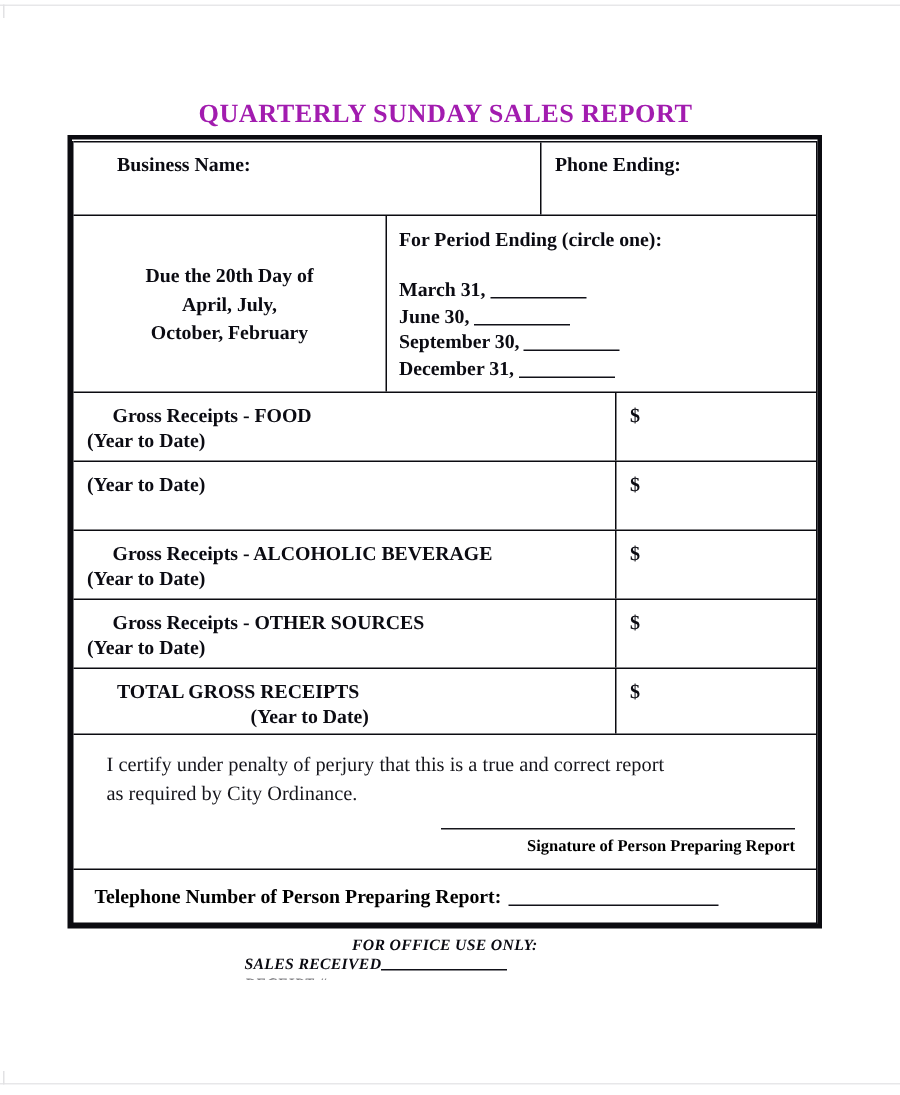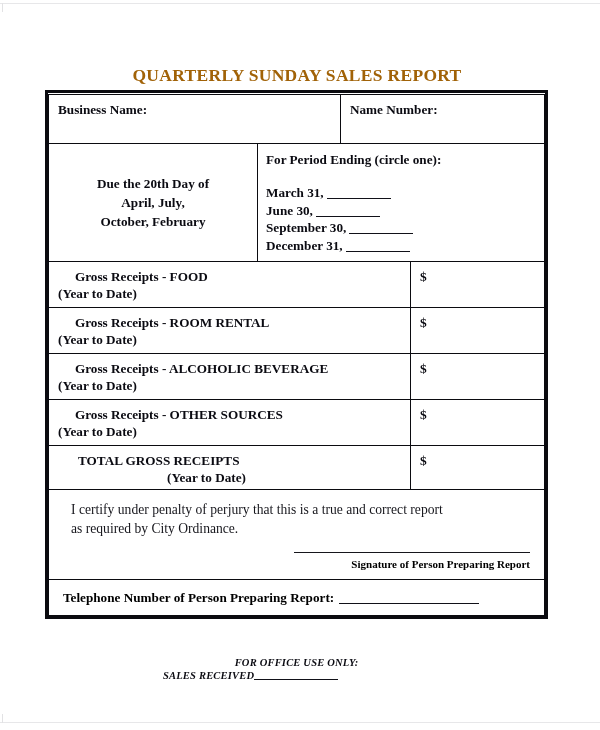--- a/index.html
+++ b/index.html
@@ -41,21 +41,21 @@
   .form-title {
     position: absolute;
     left: 45px;
     top: 64px;
     width: 504px;
     text-align: center;
     font-size: 17.5px;
     font-weight: bold;
     letter-spacing: 0.3px;
     line-height: 22px;
-    color: #a16207;
+    color: #a21caf;
     white-space: nowrap;
   }
 
   
   .form-frame {
     position: absolute;
     left: 45px;
     top: 90px;
     width: 503px;
     border: 3px solid #0b0b10;
@@ -71,21 +71,21 @@
     height: 1px;
     background: #0b0b10;
     margin: 1px 0 0 0;
   }
 
   .frow {
     display: flex;
     border-top: 1.6px solid #0b0b10;
     box-sizing: border-box;
   }
-  .frow.first { border-top: none; }
+  .frow.first { border-top: none; padding-left: 20px; }
 
   .fcell {
     box-sizing: border-box;
     padding: 6px 8px 6px 9px;
     font-size: 13.2px;
     font-weight: bold;
     line-height: 17px;
     color: #0b0b12;
     position: relative;
   }
@@ -201,21 +201,21 @@
     margin-left: 5px;
     vertical-align: -2px;
   }
   .line-blank.wide { width: 170px; }
   .line-blank.narrow { width: 140px; }
 
   
   .office-footer {
     position: absolute;
     left: 45px;
-    top: 656px;
+    top: 624px;
     width: 503px;
   }
   .office-title {
     font-size: 10.5px;
     font-weight: bold;
     font-style: italic;
     text-align: center;
     letter-spacing: 0.2px;
     line-height: 13px;
     color: #0b0b12;
@@ -254,21 +254,21 @@
 
 <div class="form-frame">
   <div class="form-inner">
     <div class="frame-topline"></div>
 
     <div class="frow first row-identity">
       <div class="fcell cell-business divider">
         <span>Business Name:</span>
       </div>
       <div class="fcell cell-phone">
-        <span>Name Number:</span>
+        <span>Phone Ending:</span>
       </div>
     </div>
 
     <div class="frow row-period">
       <div class="fcell cell-due divider">
         <div class="due-lines">
           <div>Due the 20th Day of</div>
           <div>April, July,</div>
           <div>October, February</div>
         </div>
@@ -297,21 +297,20 @@
         <span class="rlabel-main">Gross Receipts - FOOD</span>
         <span class="rlabel-sub">(Year to Date)</span>
       </div>
       <div class="fcell cell-receipt-amount">
         <span class="amount-mark">$</span>
       </div>
     </div>
 
     <div class="frow row-receipt">
       <div class="fcell cell-receipt-label divider">
-        <span class="rlabel-main">Gross Receipts - ROOM RENTAL</span>
         <span class="rlabel-sub">(Year to Date)</span>
       </div>
       <div class="fcell cell-receipt-amount">
         <span class="amount-mark">$</span>
       </div>
     </div>
 
     <div class="frow row-receipt">
       <div class="fcell cell-receipt-label divider">
         <span class="rlabel-main">Gross Receipts - ALCOHOLIC BEVERAGE</span>

